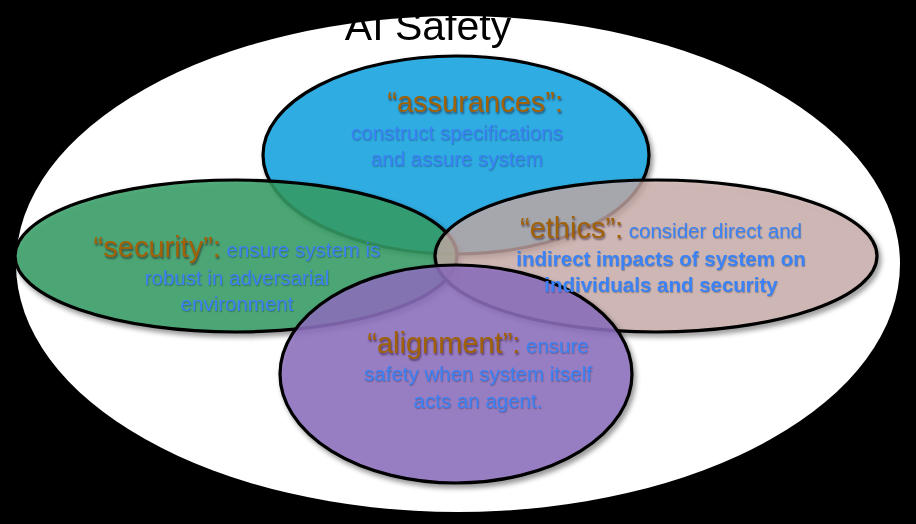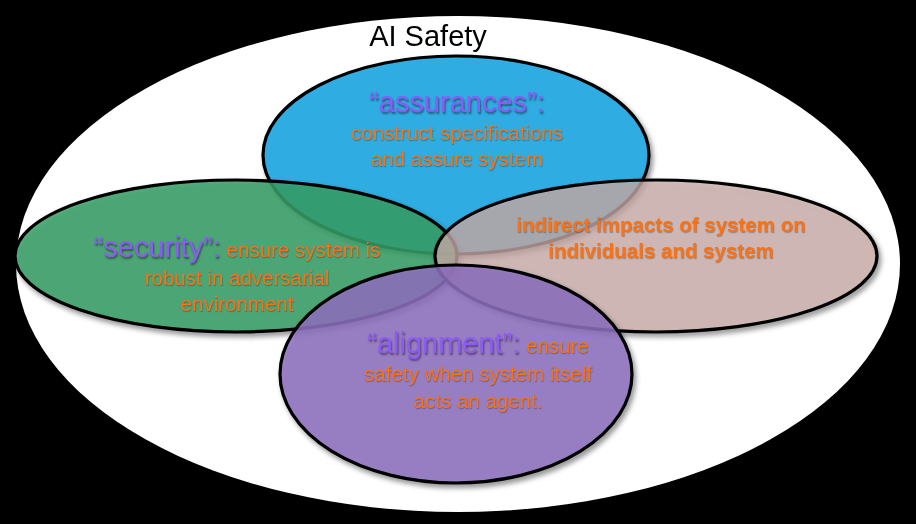--- a/index.html
+++ b/index.html
@@ -6,40 +6,41 @@
   .stage{
     position:relative;
     width:916px;height:524px;
     background:#000;
     overflow:hidden;
     font-family:"Liberation Sans", sans-serif;
   }
   .stage svg{position:absolute;left:0;top:0;}
   .title{
     position:absolute;
-    left:428px;top:20px;
+    left:428px;top:3px;
     transform:translateX(-50%);
-    font-size:29px;
+    font-size:41px;
     color:#000;
     white-space:nowrap;
   }
   .label{
     position:absolute;
     transform:translateX(-50%);
     text-align:center;
     white-space:nowrap;
   }
   .term{
     font-size:29px;
-    color:#8b5cf6;
+    color:#a16207;
     text-shadow:1px 2px 2px rgba(30,0,30,0.5);
+    text-align:right;
   }
   .desc{
     font-size:20.5px;
-    color:#f97316;
+    color:#3b82f6;
     text-shadow:0.5px 1.2px 1.2px rgba(0,0,0,0.30);
   }
   .dline{line-height:25.5px;}
   .firstline{margin-bottom:1px;}
   .lbl-assurances{left:457px;top:86px;}
   .lbl-security{left:237px;top:217px;margin-top:14px;}
   .lbl-security .dline{line-height:26px;}
   .lbl-ethics{left:661px;top:212px;}
   .lbl-ethics .dline{line-height:26px;font-weight:bold;}
   .lbl-alignment{left:458px;top:327px;margin-left:20px;}
@@ -73,22 +74,25 @@
 
   <div class="label lbl-security">
     <div class="firstline">
       <span class="term">“security”:</span><span class="desc"> ensure system is</span>
     </div>
     <div class="desc dline">robust in adversarial</div>
     <div class="desc dline">environment</div>
   </div>
 
   <div class="label lbl-ethics">
+    <div class="firstline">
+      <span class="term">“ethics”:</span><span class="desc"> consider direct and</span>
+    </div>
     <div class="desc dline">indirect impacts of system on</div>
-    <div class="desc dline">individuals and system</div>
+    <div class="desc dline">individuals and security</div>
   </div>
 
   <div class="label lbl-alignment">
     <div class="firstline">
       <span class="term">“alignment”:</span><span class="desc"> ensure</span>
     </div>
     <div class="desc dline">safety when system itself</div>
     <div class="desc dline">acts an agent.</div>
   </div>
 

